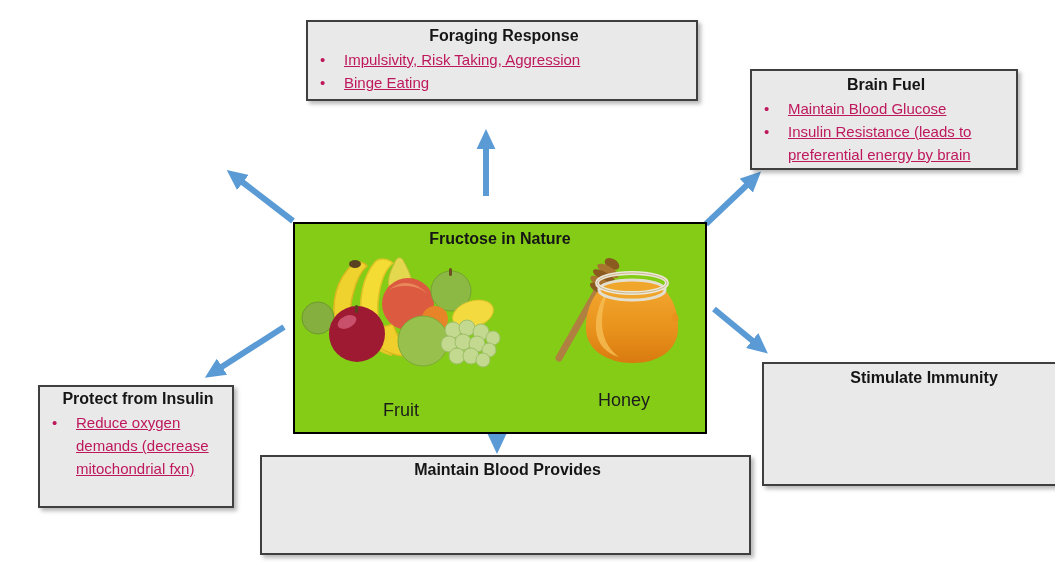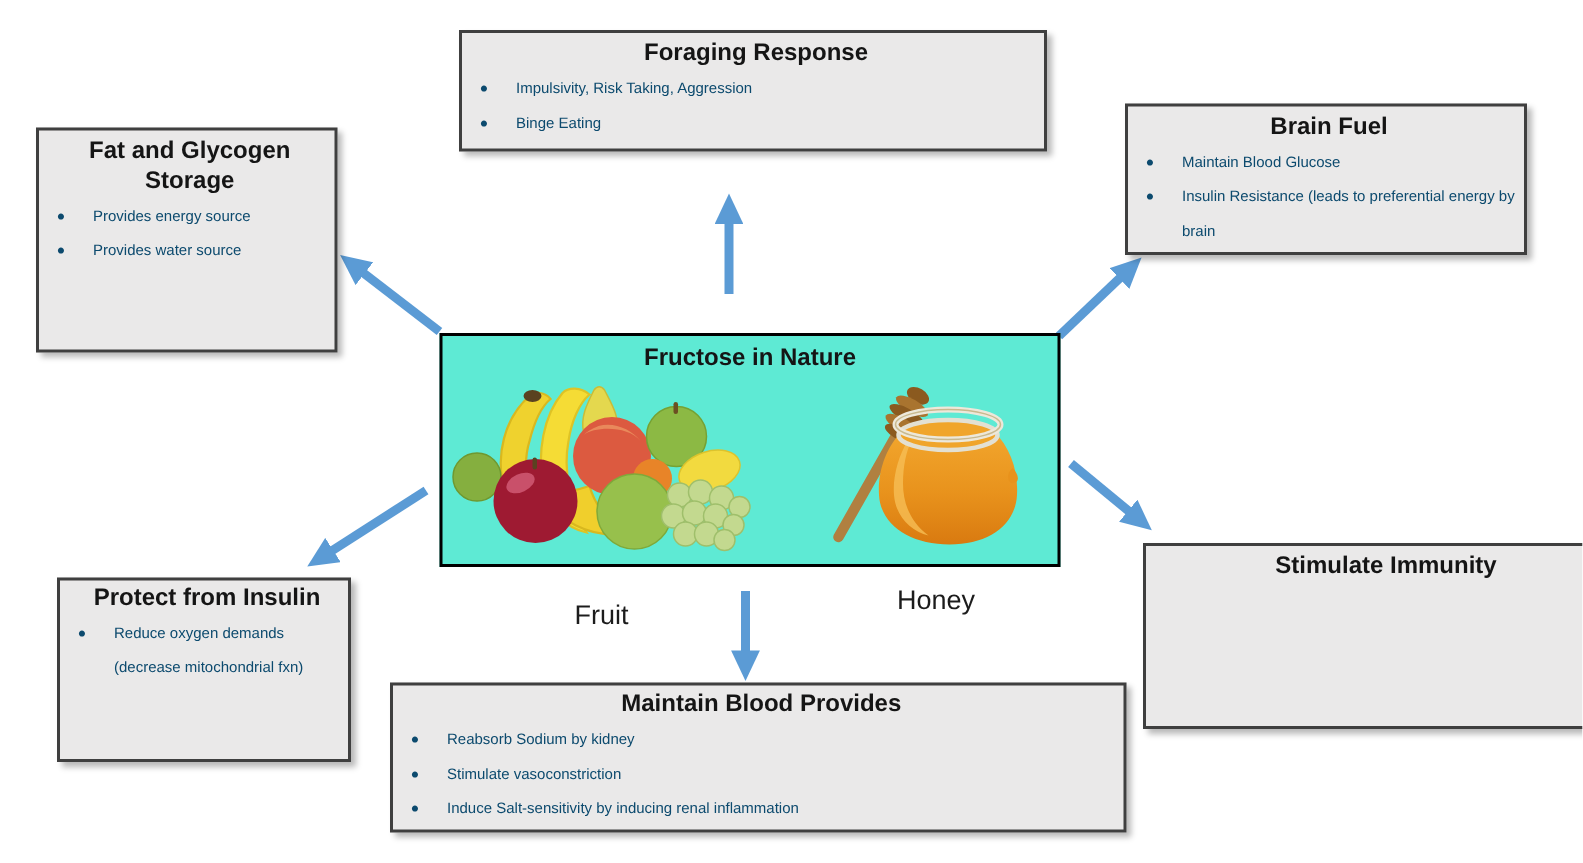--- a/index.html
+++ b/index.html
@@ -23,44 +23,45 @@
     font-size:16px;
     text-align:center;
     line-height:20px;
     padding:4px 6px 1px 10px;
     color:#151515;
   }
   ul.bullets{
     margin:1px 0 0 0;
     padding:0 6px 0 0;
     list-style:none;
-    font-size:10px;
+    font-size:15px;
     line-height:23px;
-    color:#0c4a6e;
+    color:#be185d;
+    text-decoration:underline;
   }
   ul.bullets li{position:relative;padding-left:36px;}
   ul.bullets li::before{
     content:"\2022";
     position:absolute;left:12px;top:0;
     font-size:15px;
   }
   
   #box-foraging {left:306px;top:20px;width:392px;height:81px;}
   #box-fat      {left:24px;top:85px;width:201px;height:150px;}
   #box-brain    {left:750px;top:69px;width:268px;height:101px;}
   #box-hypoxia  {left:38px;top:385px;width:196px;height:123px;}
   #box-immunity {left:762px;top:362px;width:320px;height:124px;}
   #box-bp       {left:260px;top:455px;width:491px;height:100px;}
   #box-hypoxia .node-title{padding-top:2px;}
   #box-bp .node-title{padding-top:3px;}
 
   #box-center{
     position:absolute;
-    left:293px;top:222px;width:414px;height:156px;
-    background:#5eead4;
+    left:293px;top:222px;width:414px;height:212px;
+    background:#84cc16;
     border:2px solid #000000;
     box-sizing:border-box;
   }
   #center-title{
     position:absolute;left:0;right:0;top:6px;
     text-align:center;font-weight:bold;font-size:16px;color:#151515;
   }
   .figure{position:absolute;}
   #fruit-figure{left:6px;top:32px;width:200px;height:112px;text-decoration:underline;}
   #honey-figure{left:250px;top:26px;width:158px;height:118px;}
@@ -92,27 +93,20 @@
   </svg>
 
   <div class="node" id="box-foraging">
     <div class="node-title">Foraging Response</div>
     <ul class="bullets">
       <li>Impulsivity, Risk Taking, Aggression</li>
       <li>Binge Eating</li>
     </ul>
   </div>
 
-  <div class="node" id="box-fat">
-    <div class="node-title">Fat and Glycogen Storage</div>
-    <ul class="bullets">
-      <li>Provides energy source</li>
-      <li>Provides water source</li>
-    </ul>
-  </div>
 
   <div class="node" id="box-brain">
     <div class="node-title">Brain Fuel</div>
     <ul class="bullets">
       <li>Maintain Blood Glucose</li>
       <li>Insulin Resistance (leads to preferential energy by brain</li>
     </ul>
   </div>
 
   <div class="node" id="box-hypoxia">
@@ -121,25 +115,20 @@
       <li>Reduce oxygen demands (decrease mitochondrial fxn)</li>
     </ul>
   </div>
 
   <div class="node" id="box-immunity">
     <div class="node-title">Stimulate Immunity</div>
   </div>
 
   <div class="node" id="box-bp">
     <div class="node-title">Maintain Blood Provides</div>
-    <ul class="bullets">
-      <li>Reabsorb Sodium by kidney</li>
-      <li>Stimulate vasoconstriction</li>
-      <li>Induce Salt-sensitivity by inducing renal inflammation</li>
-    </ul>
   </div>
 
   <div id="box-center">
     <div id="center-title">Fructose in Nature</div>
 
     <div class="figure" id="fruit-figure">
       <svg width="200" height="112" viewBox="0 0 200 112">
 
         <path d="M52,8 C36,22 28,48 36,72 C40,84 50,92 62,94 C52,80 46,58 52,38 C55,26 60,15 66,10 C62,5 56,5 52,8" fill="#EFD22E" stroke="#D8B81F" stroke-width="1.5"></path>
         <ellipse cx="54" cy="8" rx="6" ry="4" fill="#5A4220"></ellipse>

